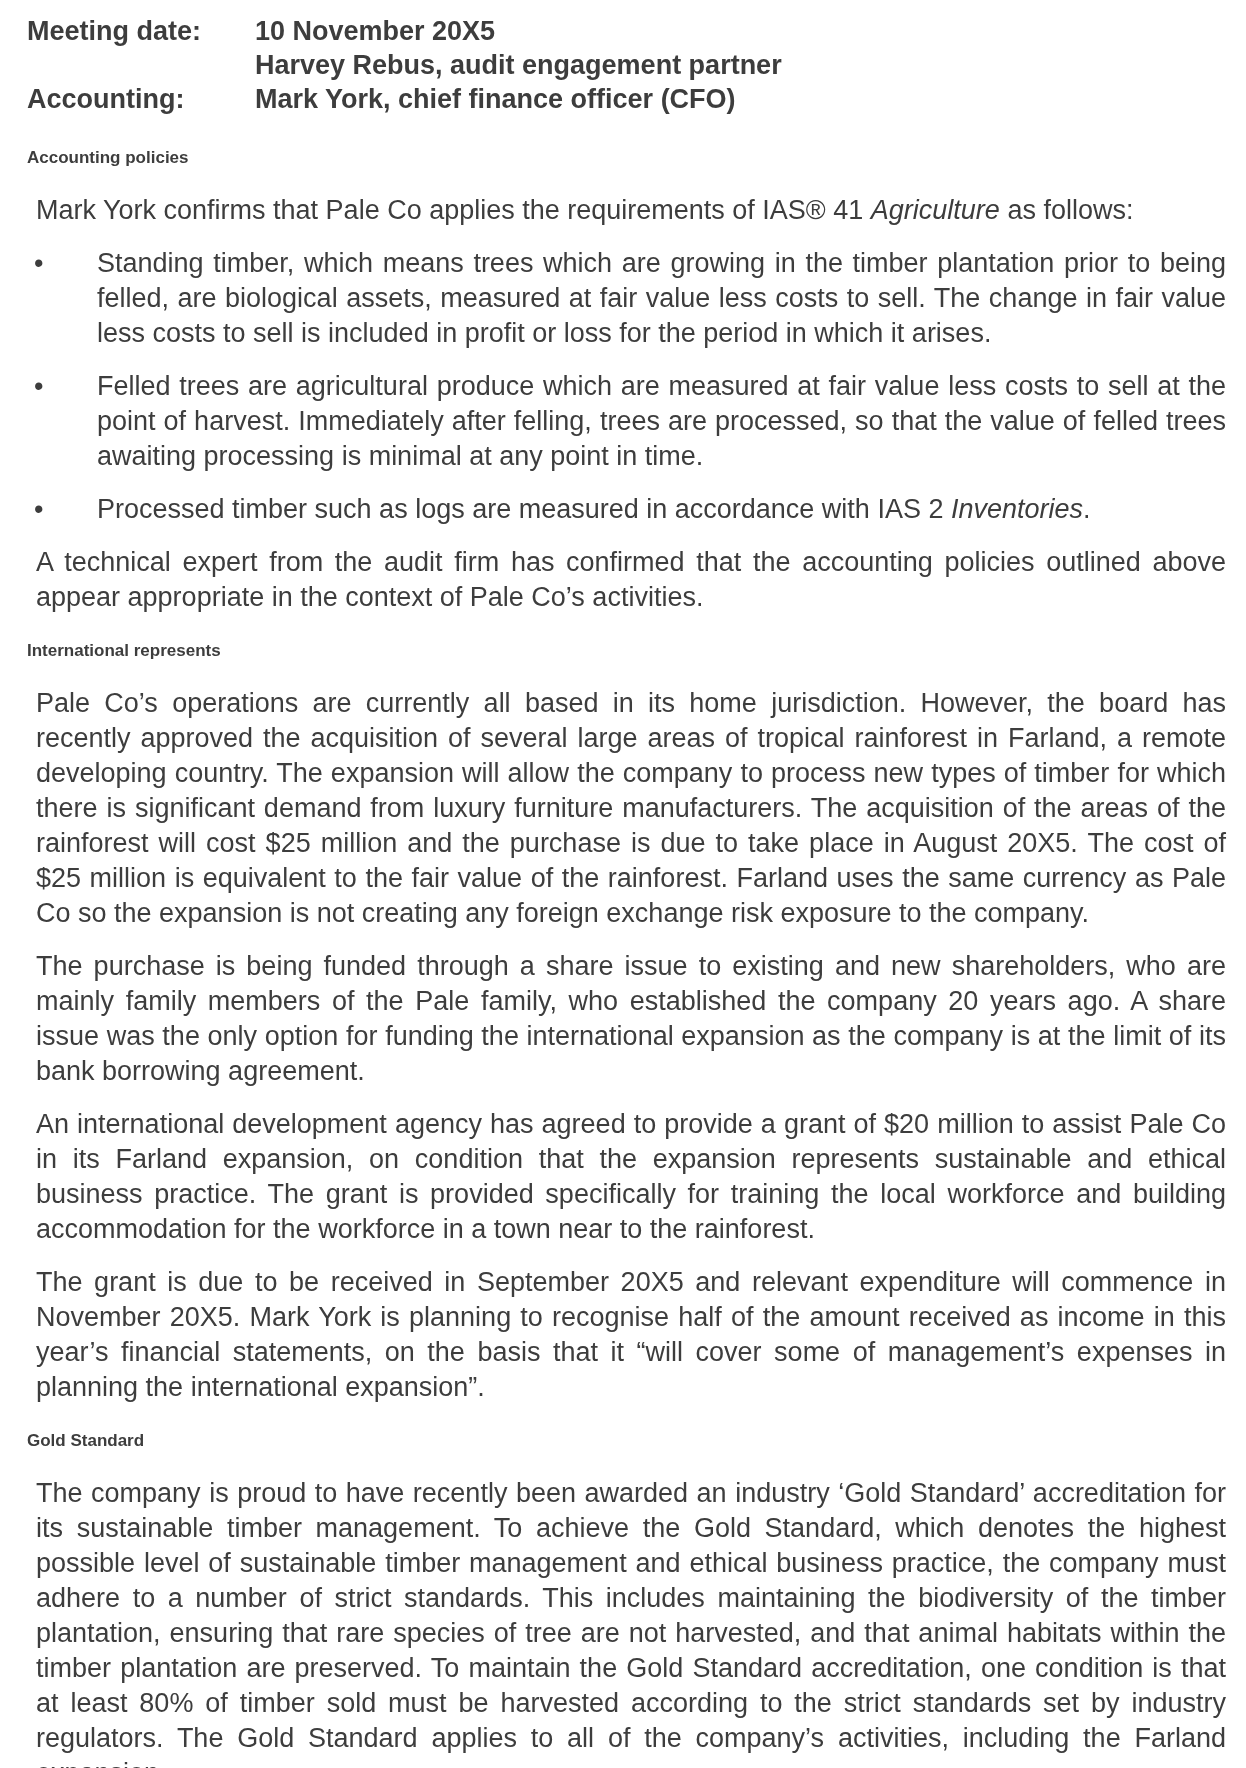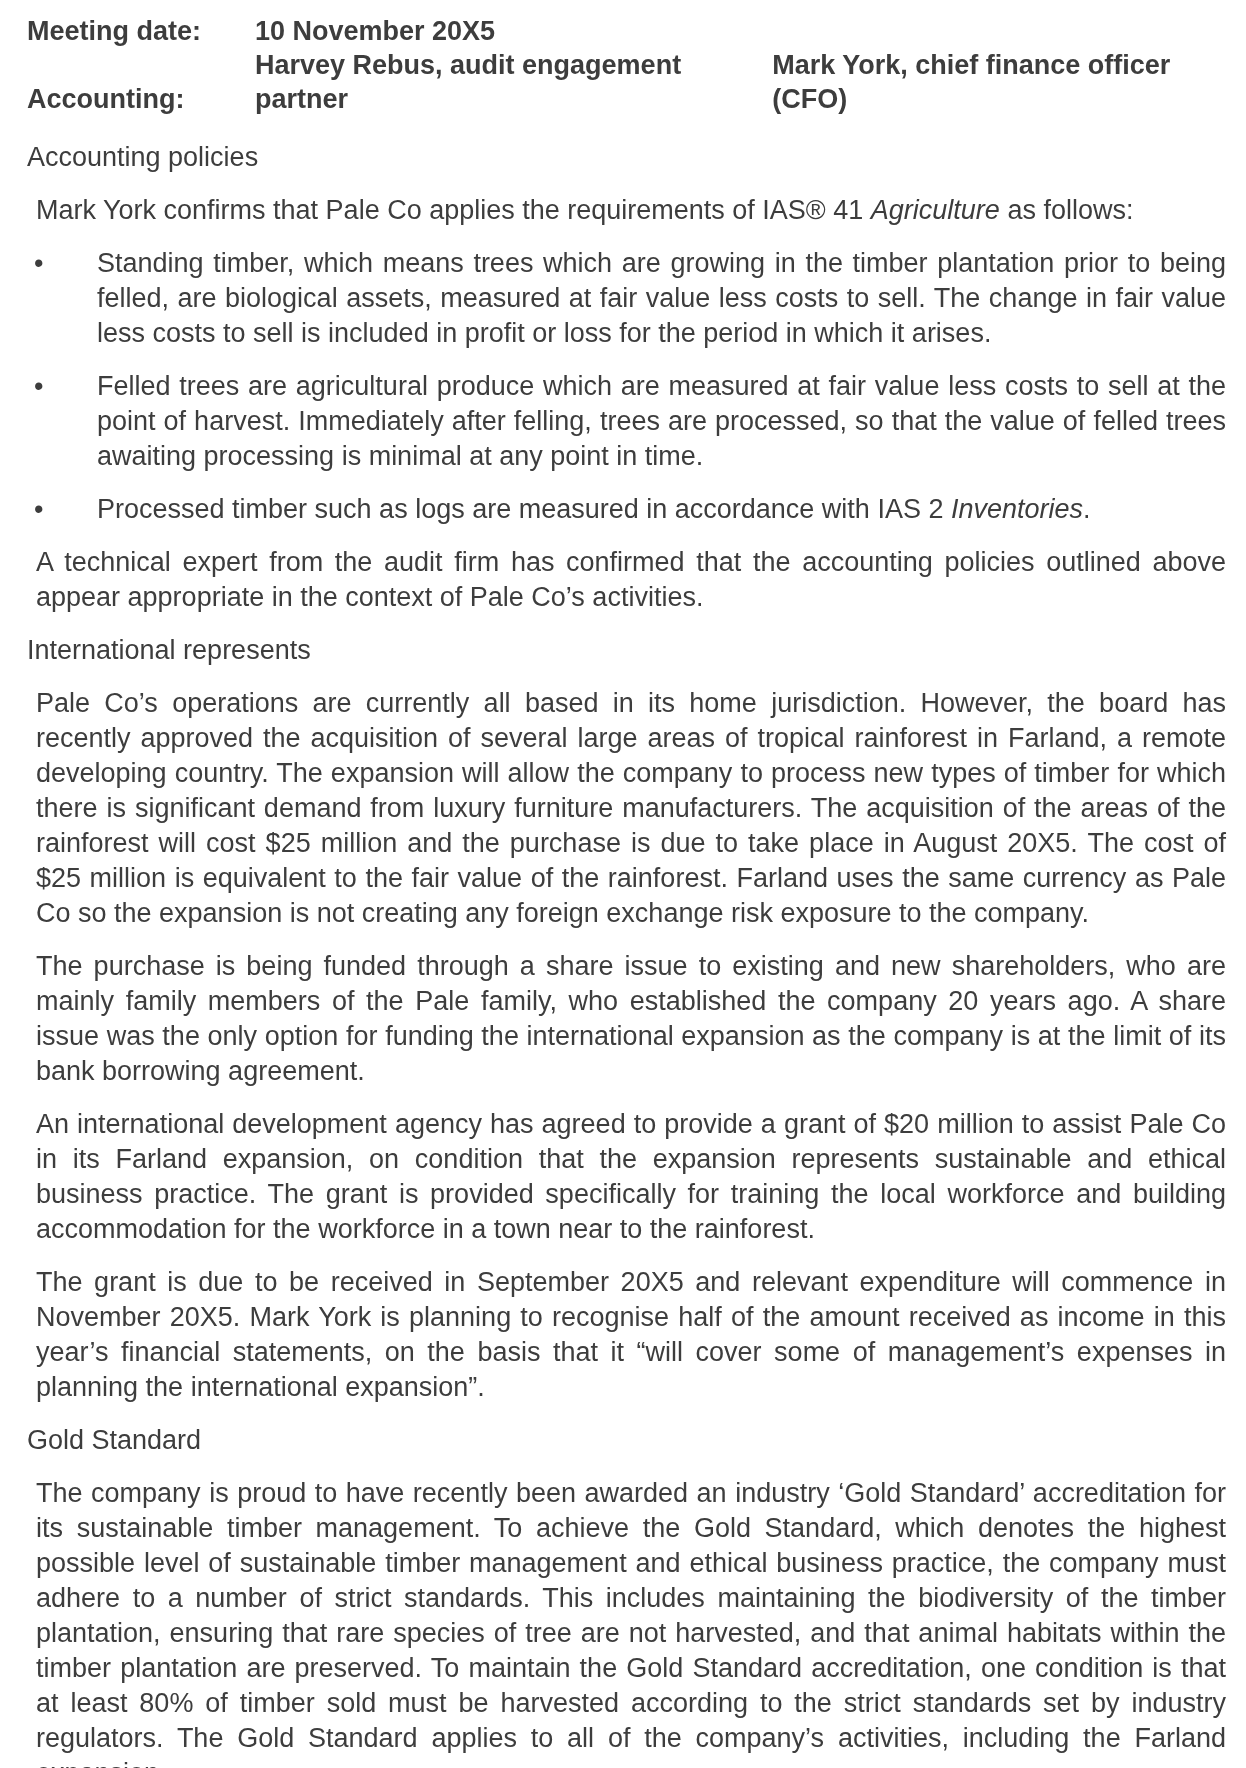--- a/index.html
+++ b/index.html
@@ -27,28 +27,27 @@
   .meta-row {
     display: flex;
     align-items: flex-end;
   }
   .meta-label {
     width: 228px;
     flex: 0 0 228px;
   }
   .meta-values {
     display: flex;
-    flex-direction: row;
-    gap: 20px;
+    flex-direction: column;
   }
   
   h2 {
-    font-size: 27px;
+    font-size: 17px;
     line-height: 35px;
-    font-weight: normal;
+    font-weight: bold;
     margin: 16px 0 18px 0;
   }
   
   p {
     margin: 0 0 18px 9px;
     text-align: justify;
   }
   
   ul.bullets {
     list-style: none;

